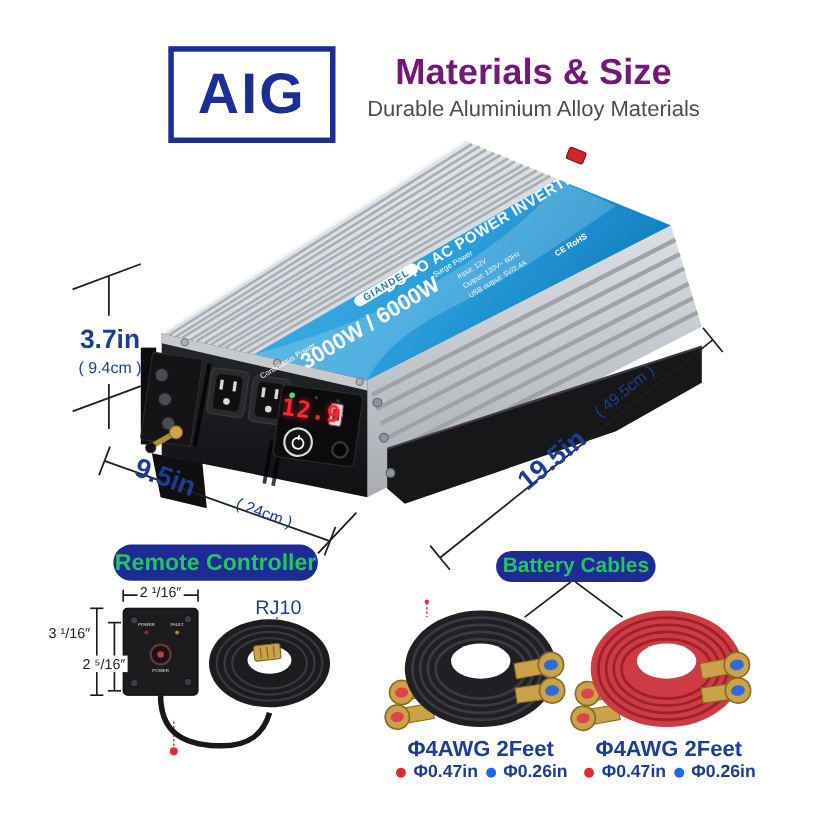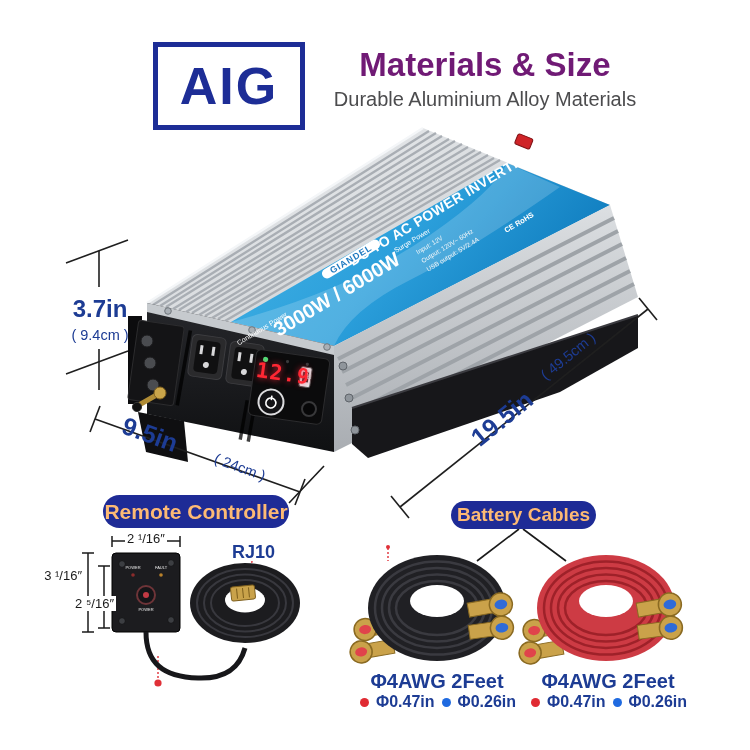--- a/index.html
+++ b/index.html
@@ -11,21 +11,21 @@
   .logo-box{left:153px;top:42px;width:142px;height:78px;border:5px solid #1d2d96;
             display:flex;align-items:center;justify-content:center;}
   .logo-text{font-size:52px;font-weight:bold;color:#1d2d96;letter-spacing:2px;}
   .title{left:329px;top:46px;width:312px;text-align:center;font-size:33px;font-weight:bold;color:#701a75;}
   .subtitle{left:329px;top:88px;width:312px;text-align:center;font-size:20px;color:#4c4c4e;}
   
   .dim{color:#1d3c94;font-weight:600;}
   .dim-big{font-size:24px;}
   .dim-small{font-size:14.5px;font-weight:400;}
   
-  .pill{background:#1e2b96;color:#fdba74;font-weight:bold;border-radius:18px;
+  .pill{background:#1e2b96;color:#22c55e;font-weight:bold;border-radius:18px;
         display:flex;align-items:center;justify-content:center;}
   .pill-remote{left:103px;top:495px;width:186px;height:33px;font-size:21px;}
   .pill-battery{left:451px;top:501px;width:145px;height:28px;font-size:19px;}
   
   .band-txt{color:#fff;text-align:center;transform-origin:center;}
   .seg{font-family:"DejaVu Sans Mono", monospace;font-weight:bold;color:#ff2733;
        text-shadow:0 0 6px rgba(255,40,60,.85);letter-spacing:1px;}
   .tinywhite{color:#e8e8e8;text-align:center;}
   .bgw{background:#fff;padding:0 2px;}
   .remote-dim{font-size:13px;color:#1a1a1a;}
@@ -316,21 +316,21 @@
 
   <div class="abs pill pill-remote">Remote Controller</div>
   <div class="abs remote-dim" style="left:106px;top:531px;width:80px;text-align:center;">
     <span class="bgw">2 ¹/16″</span></div>
   <div class="abs remote-dim" style="left:36px;top:568px;width:46px;text-align:right;">3 ¹/16″</div>
   <div class="abs remote-dim" style="left:64px;top:596px;width:52px;text-align:right;">
     <span class="bgw">2 ⁵/16″</span></div>
   <div class="abs tinywhite" style="left:122px;top:565px;width:22px;font-size:4px;">POWER</div>
   <div class="abs tinywhite" style="left:150px;top:565px;width:22px;font-size:4px;">FAULT</div>
   <div class="abs tinywhite" style="left:135px;top:607px;width:22px;font-size:4px;">POWER</div>
-  <div class="abs navy" style="left:232px;top:542px;width:60px;font-size:18px;font-weight:700;">RJ10</div>
+  <div class="abs navy" style="left:232px;top:542px;width:60px;font-size:18px;font-weight:400;">RJ10</div>
 
   <div class="abs pill pill-battery">Battery Cables</div>
 
   <div class="abs navy" style="left:357px;top:670px;width:160px;text-align:center;font-size:20px;font-weight:600;">Φ4AWG 2Feet</div>
   <div class="abs spec-row" style="left:363px;top:693px;width:150px;">
     <span class="dot dot-red"></span>
     <span>Φ0.47in</span>
     <span class="dot dot-blue"></span>
     <span>Φ0.26in</span>
   </div>

